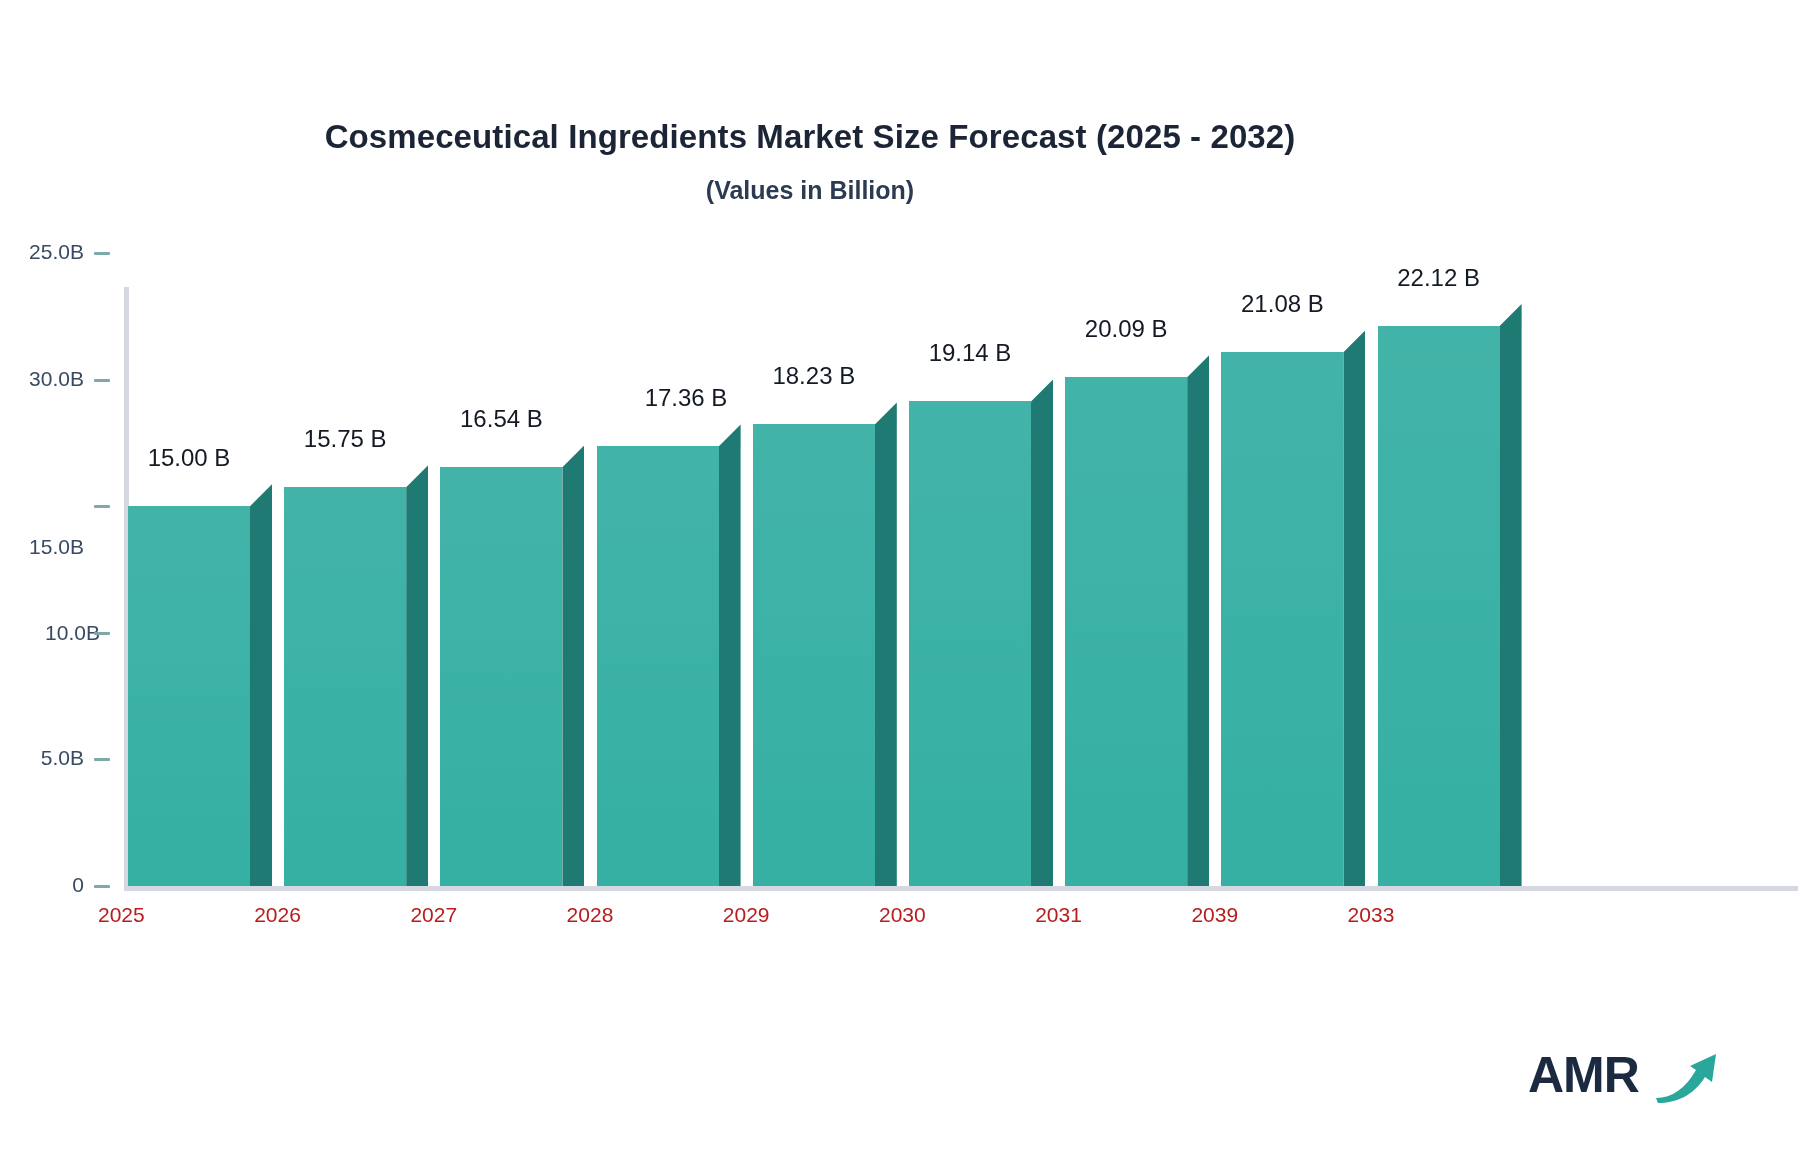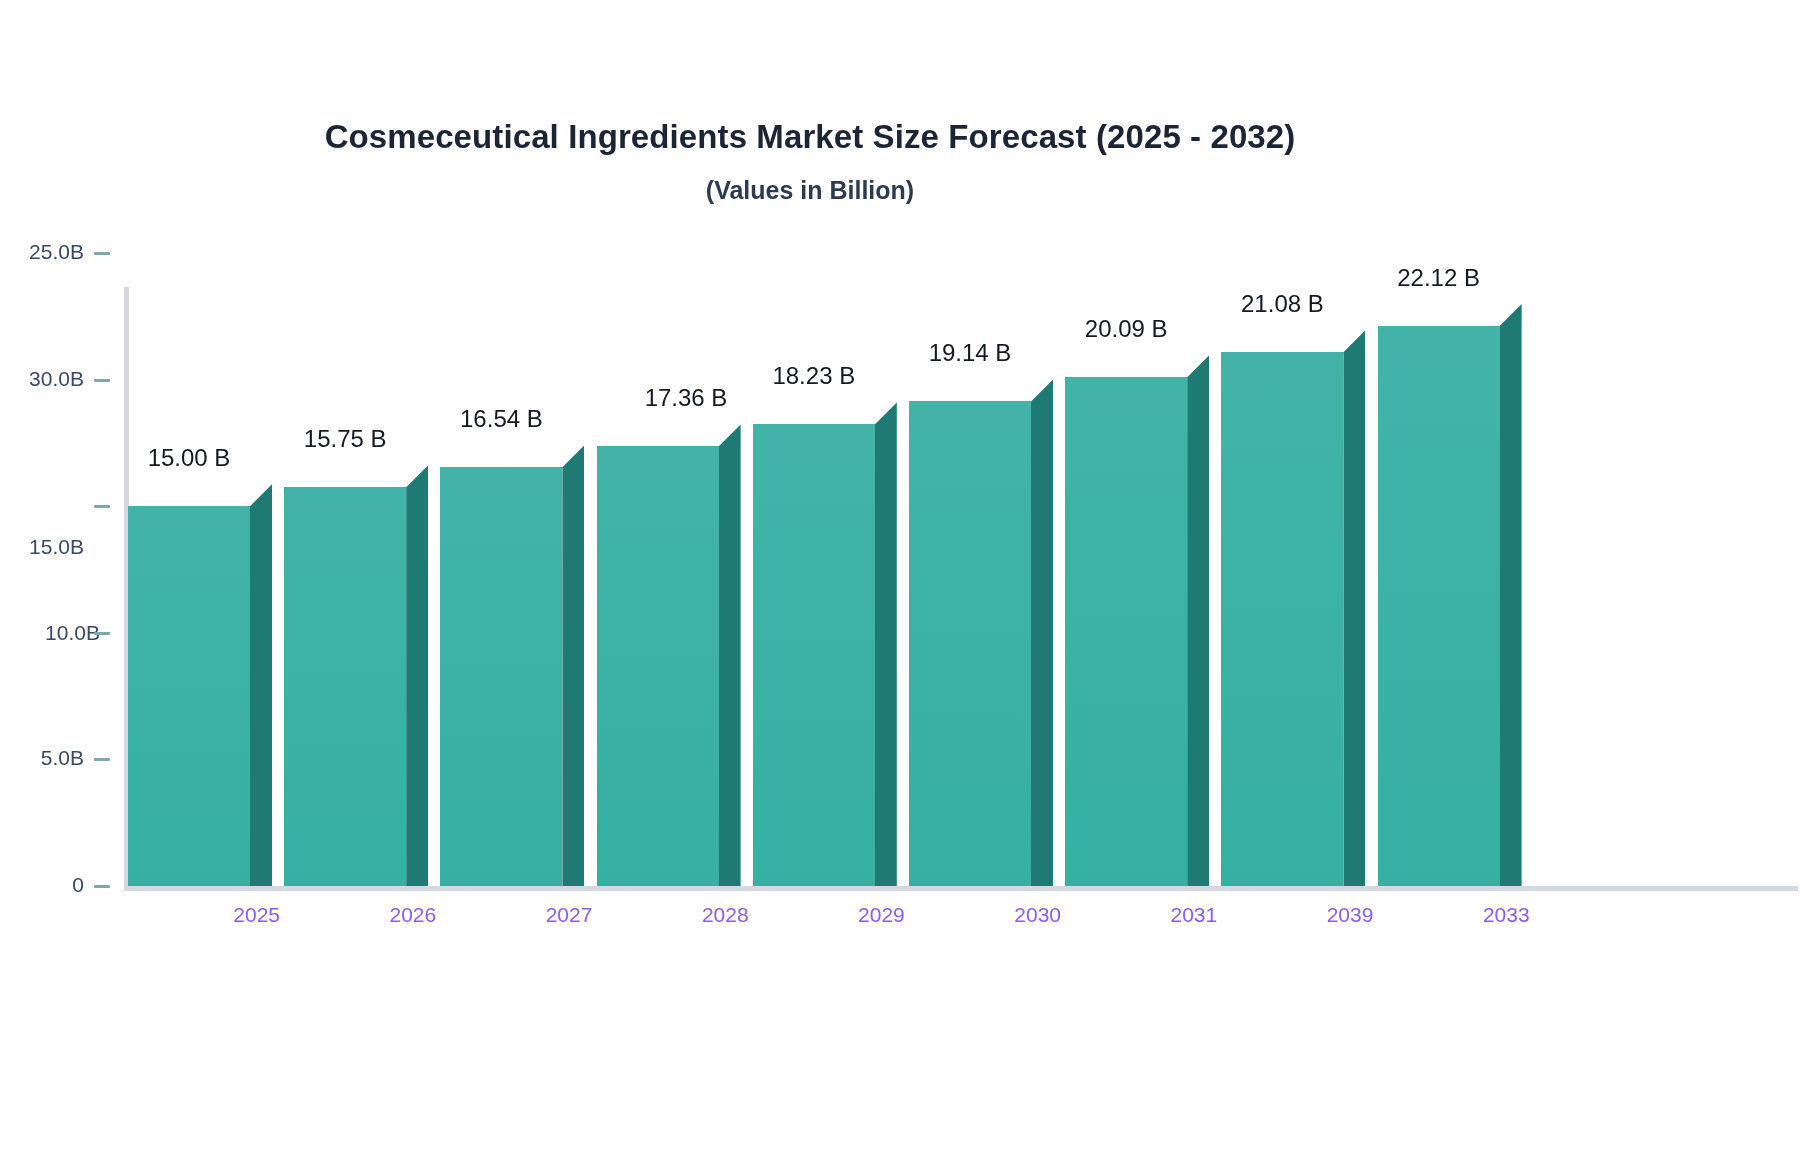--- a/index.html
+++ b/index.html
@@ -133,22 +133,22 @@
     font-size: 24px;
     color: #141a24;
     white-space: nowrap;
     text-align: center;
     z-index: 4;
   }
   .xtick-label {
     position: absolute;
     top: 903px;
     font-size: 21px;
-    color: #8b5cf6;
-    text-align: right;
+    color: #b91c1c;
+    text-align: left;
     white-space: nowrap;
   }
 
   
   #amr-logo {
     position: absolute;
     left: 1528px;
     top: 1046px;
     width: 200px;
     height: 62px;
@@ -249,14 +249,20 @@
         <div class="xtick-label" style="left: 410.4px; width: 182px;">2027</div>
         <div class="xtick-label" style="left: 566.6px; width: 182px;">2028</div>
         <div class="xtick-label" style="left: 722.8px; width: 182px;">2029</div>
         <div class="xtick-label" style="left: 879px; width: 182px;">2030</div>
         <div class="xtick-label" style="left: 1035.2px; width: 182px;">2031</div>
         <div class="xtick-label" style="left: 1191.4px; width: 182px;">2039</div>
         <div class="xtick-label" style="left: 1347.6px; width: 182px;">2033</div>
       </div>
   </div>
 
+  <div id="amr-logo">
+    <div id="amr-text">AMR</div>
+    <svg id="amr-arrow" width="72" height="56" viewBox="0 0 72 56">
+      <path d="M4 50 C 20 50, 34 40, 44 22 L 38 18 L 64 6 L 60 34 L 53 29 C 41 48, 24 55, 6 55 Z" fill="#2aa79b"></path>
+    </svg>
+  </div>
 
 </div>
 
 </body></html>

